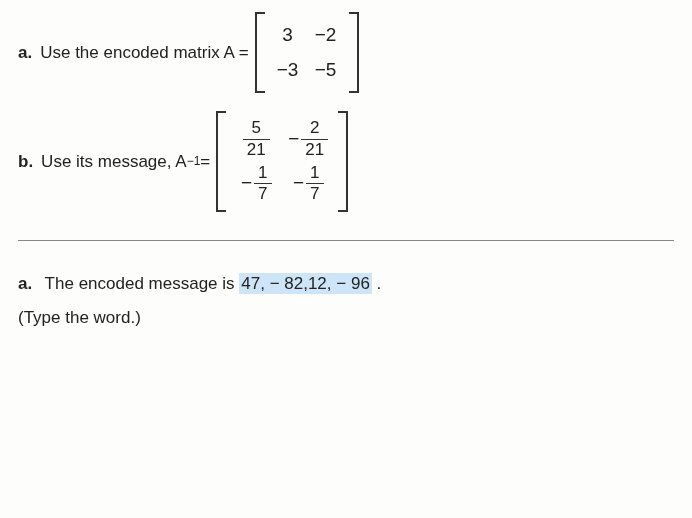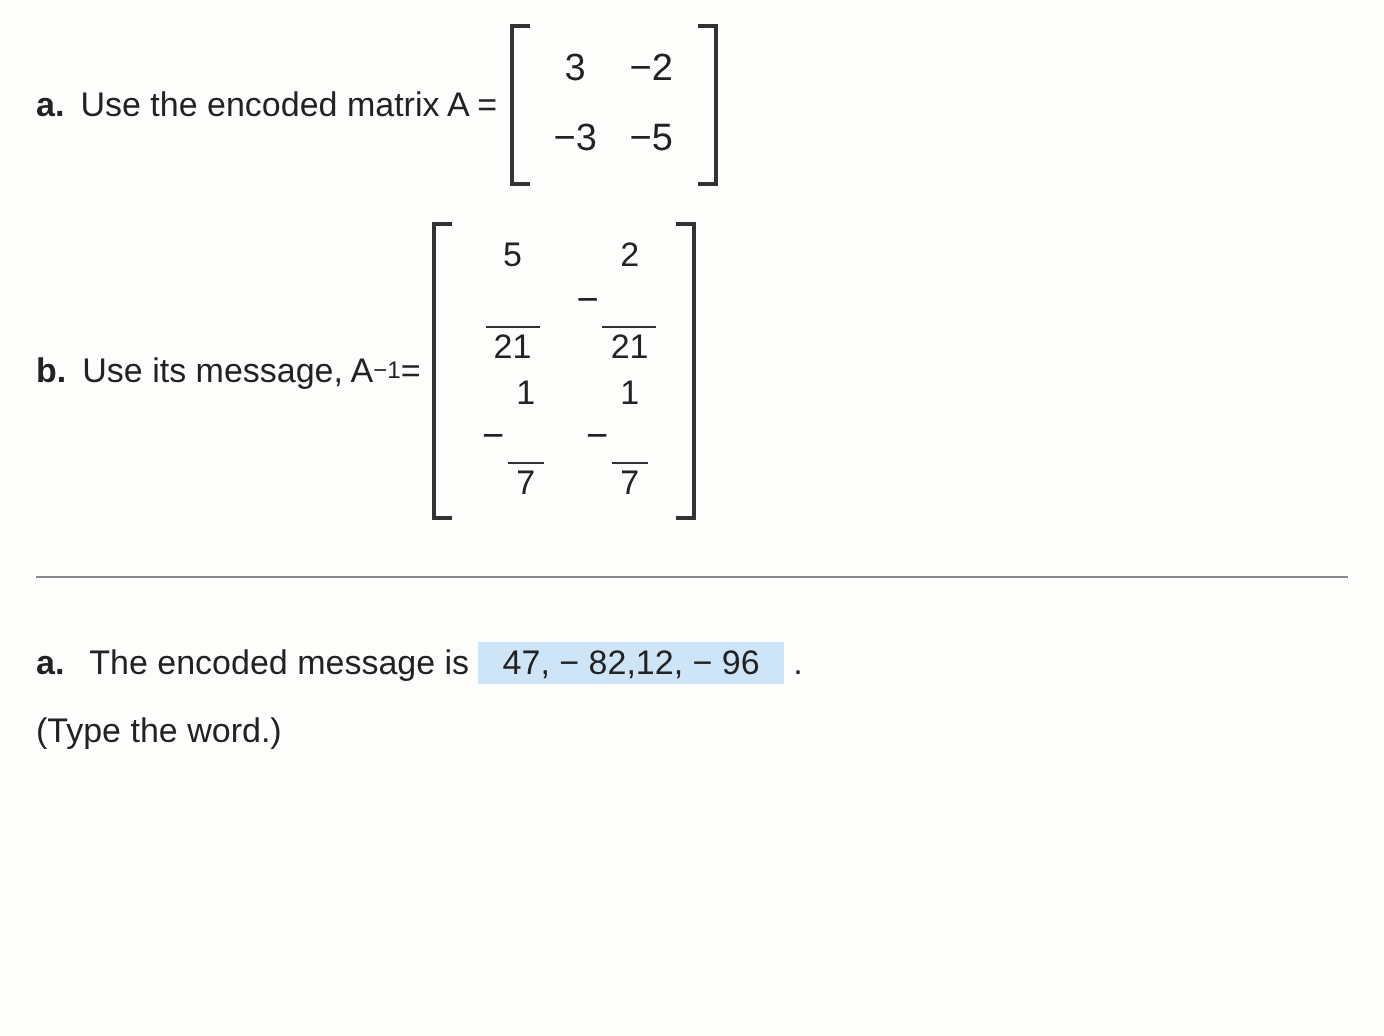--- a/index.html
+++ b/index.html
@@ -59,31 +59,31 @@
     }
     .neg { margin-right: 2px; font-size: 19px; }
     .frac {
       display: inline-flex;
       flex-direction: column;
       align-items: center;
       font-size: 17px;
       line-height: 1.1;
     }
     .frac .num { padding: 0 4px 1px; }
-    .frac .den { border-top: 1.5px solid #333; padding: 1px 4px 0; margin-top: 24px; }
+    .frac .den { border-top: 1.5px solid #333; padding: 1px 4px 0; }
     .sup { font-size: 12px; vertical-align: super; }
     hr.divider {
       border: none;
       border-top: 1px solid #888;
       margin: 18px 0 26px;
     }
     .answer-section { line-height: 2; }
     .highlight {
       background: #cde5f7;
-      padding: 1px 12px;
+      padding: 1px 2px;
     }
     .input-box {
       display: inline-block;
       width: 22px;
       height: 22px;
       border: 1.5px solid #555;
       vertical-align: middle;
       background: #fff;
     }
     .text-seg { white-space: pre; }

